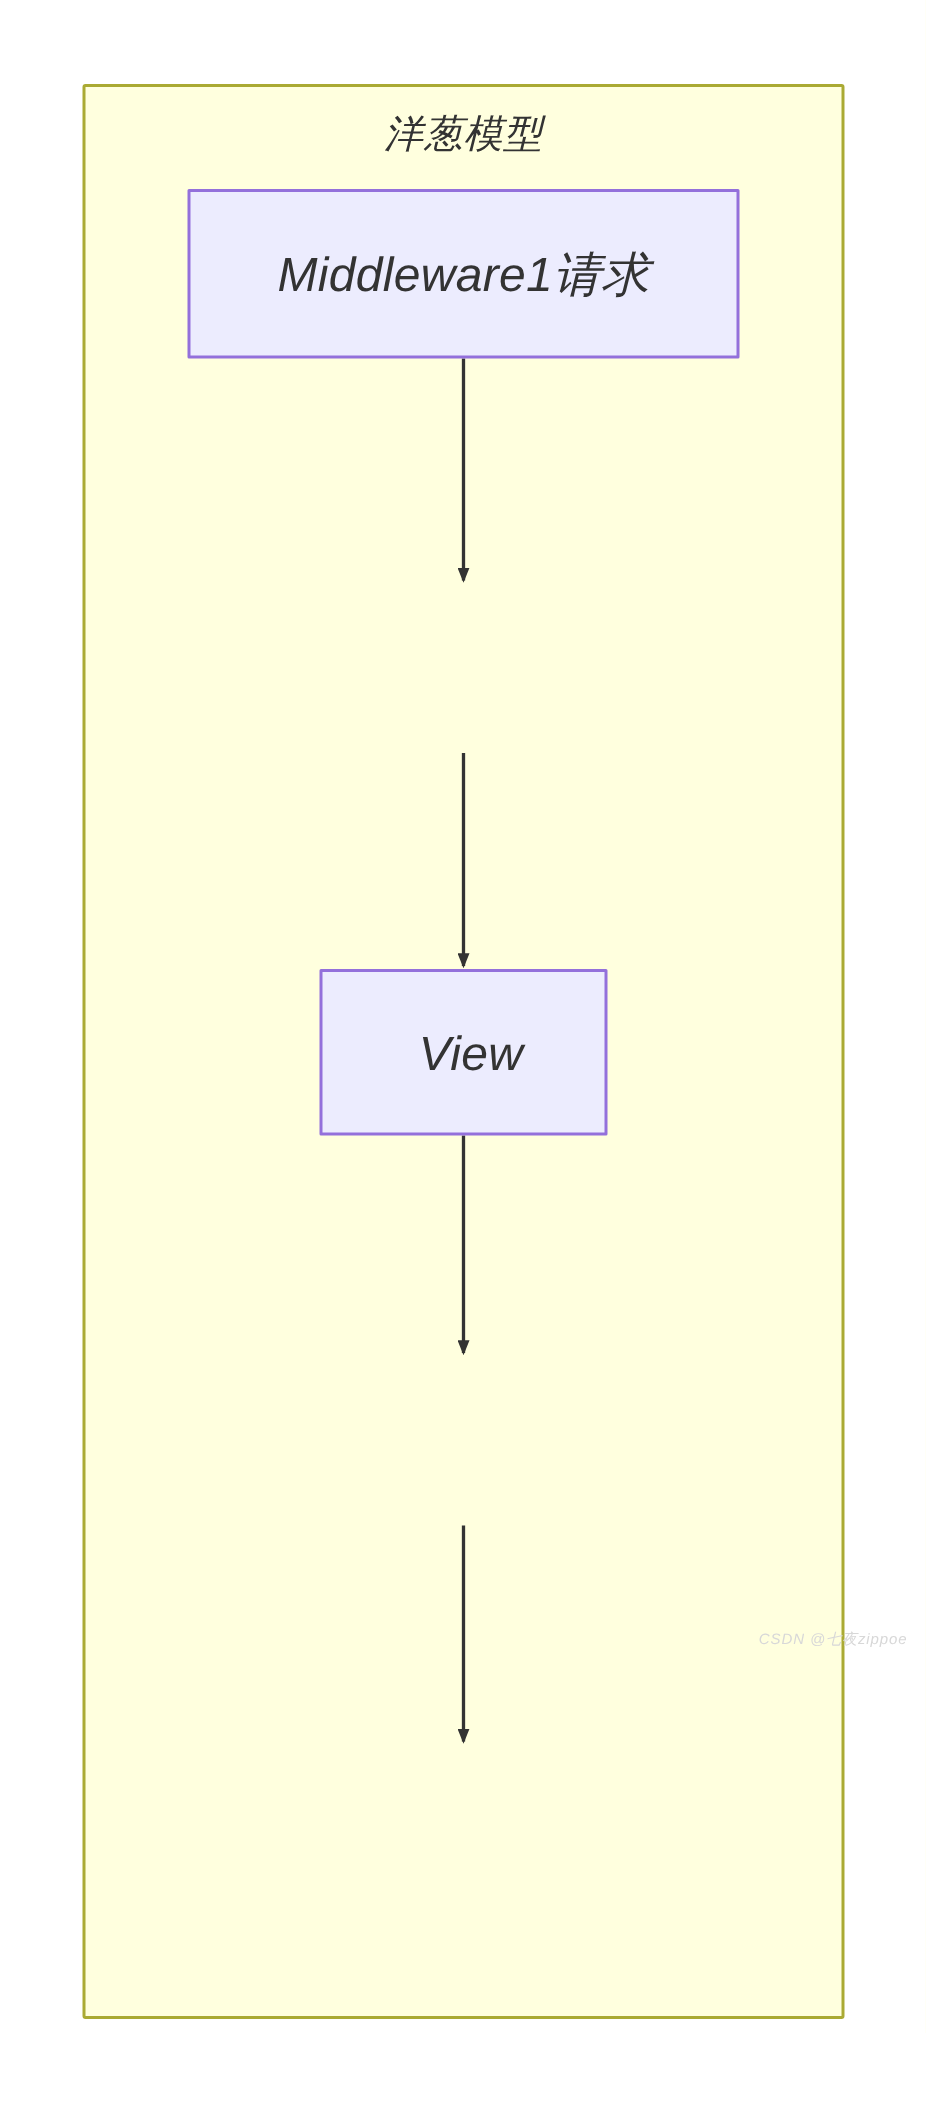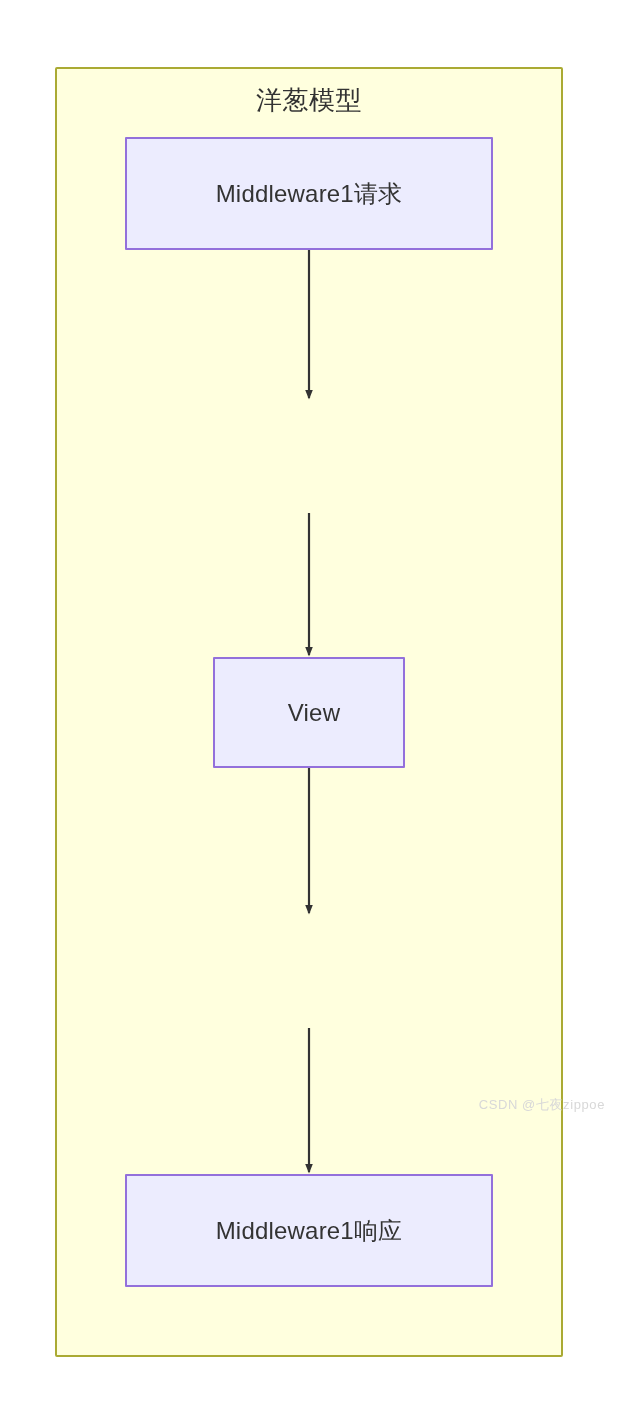--- a/index.html
+++ b/index.html
@@ -11,23 +11,24 @@
     width: 617px;
     height: 1401px;
     position: relative;
     font-family: "Liberation Sans", "DejaVu Sans", sans-serif;
     overflow: hidden;
   }
 
   #diagram-root {
     position: absolute;
     left: 0;
-    top: 12px;
+    top: 1px;
     width: 617px;
     height: 1106px;
+    font-style: italic;
   }
 
   
   .subgraph {
     position: absolute;
     left: 55px;
     top: 55px;
     width: 508px;
     height: 1290px;
     box-sizing: border-box;
@@ -54,21 +55,21 @@
     position: absolute;
     box-sizing: border-box;
     background: #ececfe;
     border: 2px solid #9370db;
     border-radius: 1px;
     display: flex;
     align-items: center;
     justify-content: center;
   }
   .node-label {
-    font-size: 24px;
+    font-size: 32px;
     line-height: 30px;
     color: #333333;
     white-space: nowrap;
     letter-spacing: 0.2px;
   }
 
   .node.wide  { left: 125px; width: 368px; height: 113px; }
   .node.small { left: 213px; width: 192px; height: 111px; padding-left: 10px; }
 
   #node-mw1-req  { top: 125px; }
@@ -85,21 +86,21 @@
     width: 617px;
     height: 1401px;
     pointer-events: none;
   }
 
   
   .watermark {
     position: absolute;
     right: 12px;
     bottom: 6px;
-    font-size: 13px;
+    font-size: 10px;
     line-height: 14px;
     color: #d8d8d8;
     letter-spacing: 0.6px;
     white-space: nowrap;
     user-select: none;
   }
 </style>
 </head>
 <body>
 
@@ -124,19 +125,16 @@
   <div class="node wide" id="node-mw1-req">
     <span class="node-label">Middleware1请求</span>
   </div>
 
 
   <div class="node small" id="node-view">
     <span class="node-label">View</span>
   </div>
 
 
-  <div class="node wide" id="node-mw1-res">
-    <span class="node-label">Middleware1响应</span>
-  </div>
 
   <div class="watermark">CSDN @七夜zippoe</div>
 
 </div>
 
 </body></html>

